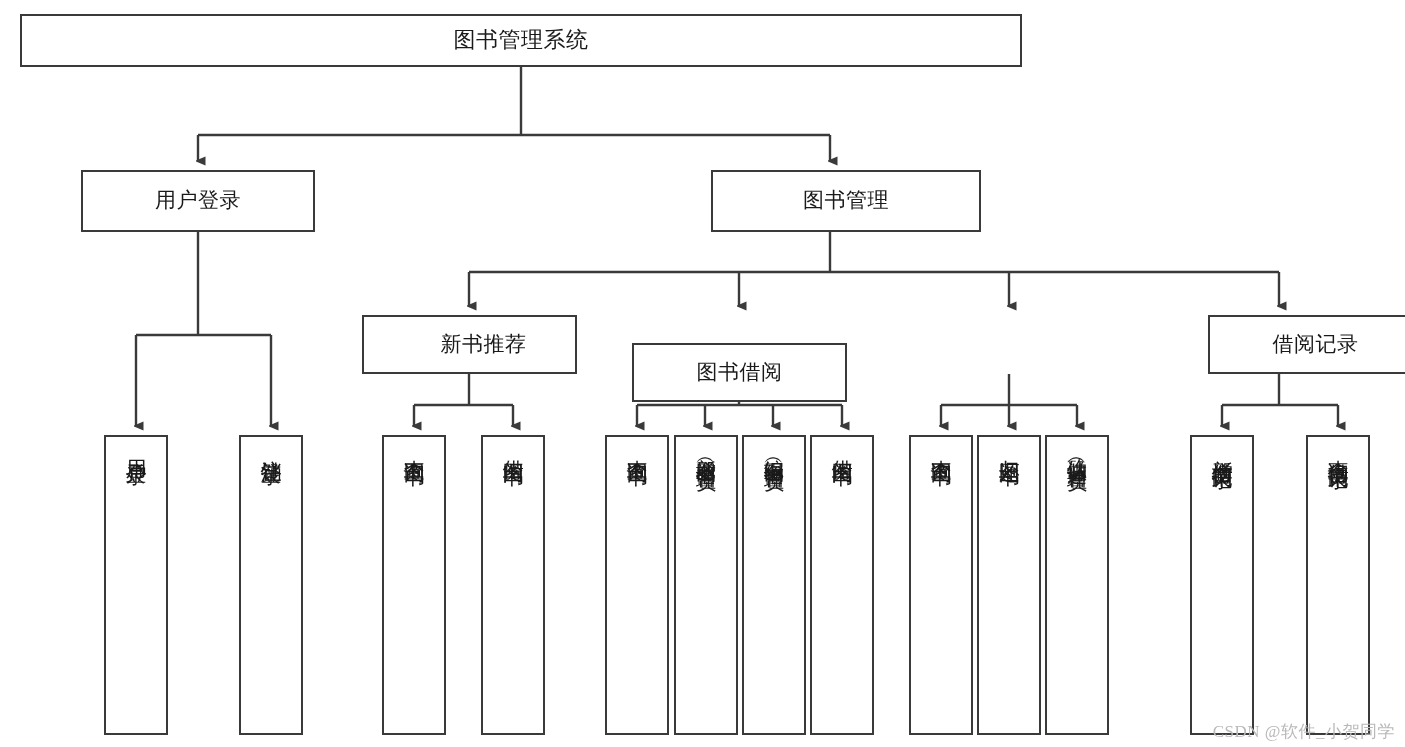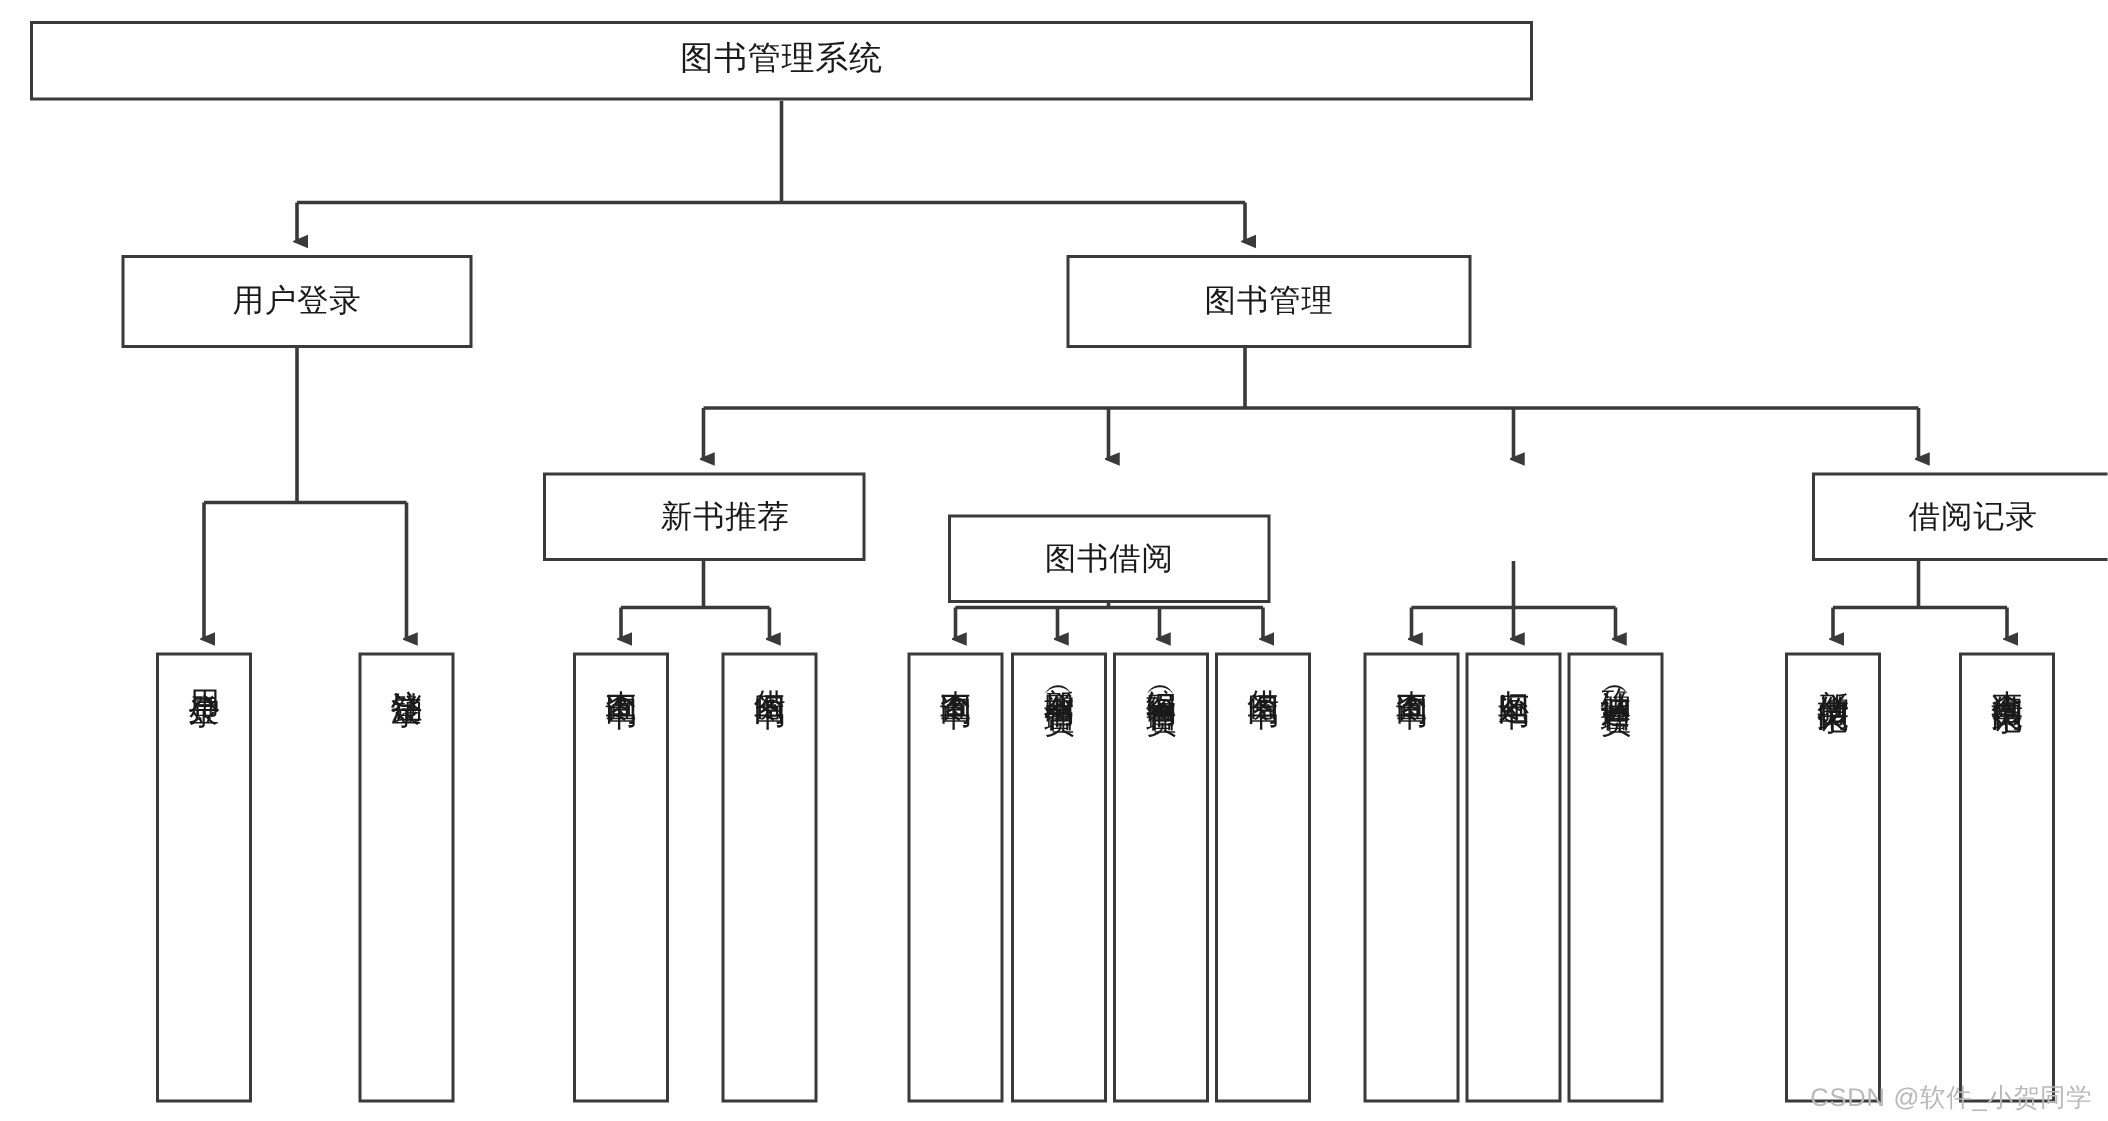--- a/index.html
+++ b/index.html
@@ -66,21 +66,21 @@
     font-size: 20px;
   }
   .watermark {
     position: absolute;
     right: 10px;
     bottom: 4px;
     font-size: 17px;
     color: #b9b9b9;
     letter-spacing: 0.5px;
     white-space: nowrap;
-    font-family: Liberation Sans, sans-serif;
+    font-family: Liberation Serif, serif;
   }
 </style>
 </head>
 <body>
 
 <div id="diagram-root">
 
   <svg class="connectors" viewBox="0 0 1405 747">
     <defs>
       <marker id="arrowhead" markerWidth="10" markerHeight="10" refX="5" refY="7.5" orient="auto" markerUnits="userSpaceOnUse">

